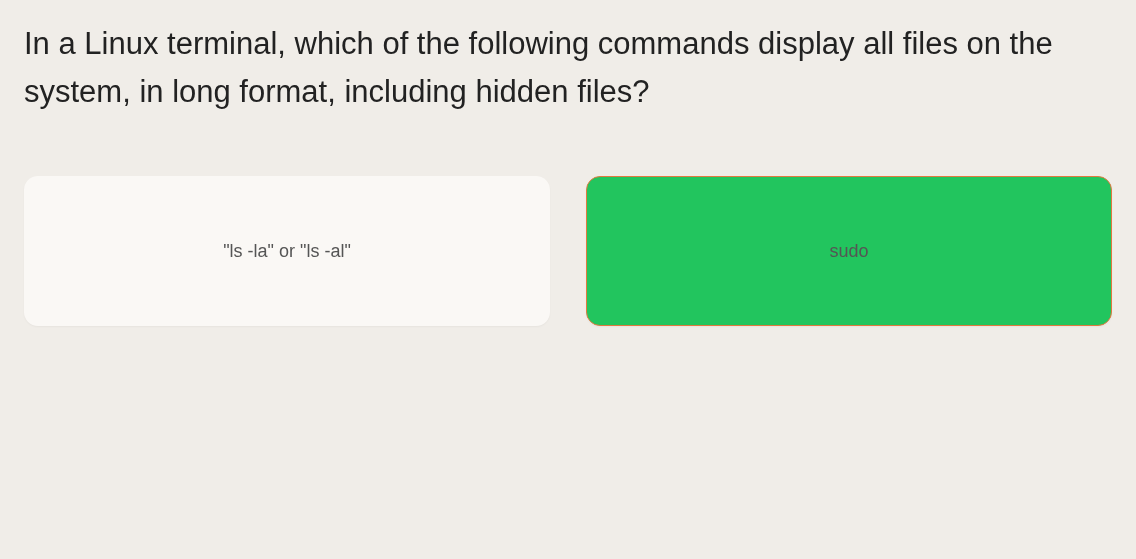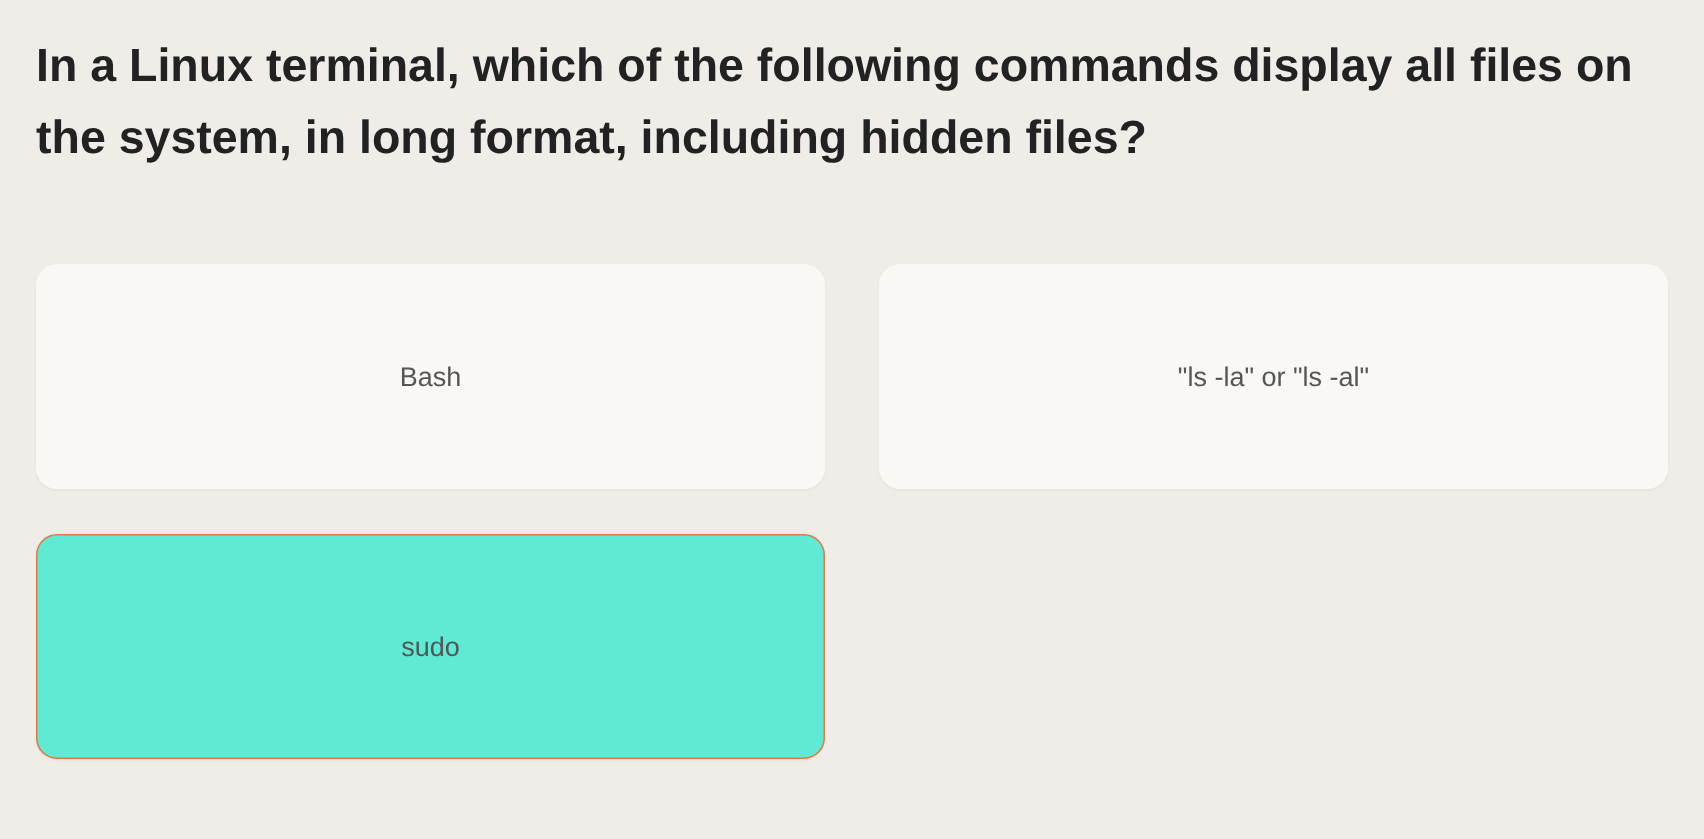--- a/index.html
+++ b/index.html
@@ -11,21 +11,21 @@
       font-family: -apple-system, BlinkMacSystemFont, "Segoe UI", Helvetica, Arial, sans-serif;
       background: #f0ede8;
       width: 1136px;
       height: 559px;
       padding: 20px 24px;
     }
     .question {
       font-size: 31px;
       line-height: 1.55;
       color: #222;
-      font-weight: 700;
+      font-weight: 400;
       margin-bottom: 60px;
     }
     .options {
       display: grid;
       grid-template-columns: 1fr 1fr;
       gap: 30px 36px;
     }
     .option-card {
       background: #faf8f5;
       border-radius: 14px;
@@ -34,31 +34,28 @@
       align-items: center;
       justify-content: center;
       font-size: 18px;
       color: #555;
       cursor: pointer;
       box-shadow: 0 1px 2px rgba(0,0,0,0.04);
       border: 1.5px solid transparent;
     }
     .option-card.selected {
       border: 1.5px solid #e07a3f;
-      background: #5eead4;
+      background: #22c55e;
     }
   </style>
 </head>
 <body>
 
 <div class="question">In a Linux terminal, which of the following commands display all files on the system, in long format, including hidden files?</div>
 
 <div class="options">
   <div class="option-card">
-    <span>Bash</span>
-  </div>
-  <div class="option-card">
     <span>"ls -la" or "ls -al"</span>
   </div>
   <div class="option-card selected">
     <span>sudo</span>
   </div>
 </div>
 
 </body></html>

